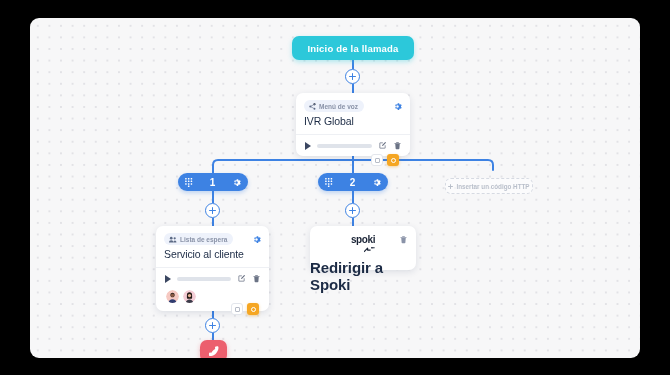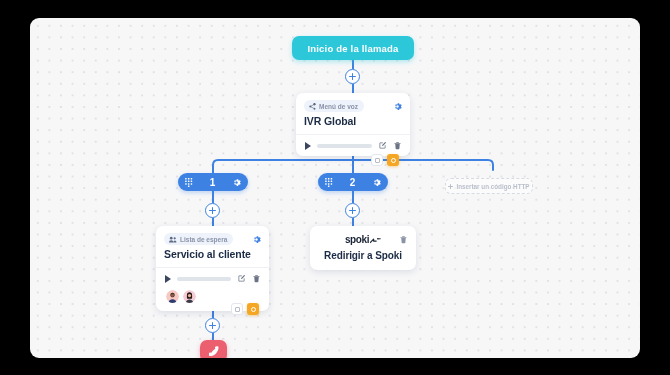--- a/index.html
+++ b/index.html
@@ -63,21 +63,21 @@
   .badge{
     display:inline-flex;align-items:center;gap:3px;
     background:#eef2fb;border-radius:9px;
     padding:2.5px 6px 2.5px 5px;
     font-size:6.5px;color:#8a93a8;font-weight:bold;white-space:nowrap;
   }
   .badge svg{display:block;}
   .gear{width:9px;height:9px;flex:none;}
   .card-title{
     padding:1px 8px 7px 8px;
-    font-size:10.5px;font-weight:bold;color:#1c2b45;letter-spacing:-.1px;
+    font-size:10.5px;font-weight:normal;color:#1c2b45;letter-spacing:-.1px;
   }
   .divider{height:1px;background:#eef0f4;margin:0;}
   .audio-row{
     display:flex;align-items:center;gap:6px;
     padding:6px 8px 6px 9px;
   }
   .play-tri{
     width:0;height:0;flex:none;
     border-left:6px solid #3b4761;
     border-top:4px solid transparent;
@@ -125,26 +125,26 @@
   .spoki-card{
     position:absolute;background:#fff;border-radius:7px;
     box-shadow:0 2px 7px rgba(25,40,80,.12);
     z-index:5;box-sizing:border-box;
     display:flex;flex-direction:column;align-items:center;
     padding-top:8px;
   }
   .spoki-logo-row{display:flex;align-items:center;justify-content:center;width:100%;position:relative;}
   .spoki-logo{
     font-size:10px;font-weight:bold;color:#1b2436;letter-spacing:-.4px;
-    display:flex;align-items:flex-end;gap:1px;
+    display:flex;align-items:flex-end;gap:1px;flex-direction:column;
   }
   .spoki-mark{display:inline-block;}
   .spoki-trash{position:absolute;right:8px;top:1px;}
   .spoki-title{
-    font-size:10px;font-weight:bold;color:#1c2b45;
+    font-size:15px;font-weight:bold;color:#1c2b45;
     margin-top:5px;letter-spacing:-.1px;
   }
   
   .hangup{
     position:absolute;width:27px;height:22px;border-radius:7px;
     background:#ec5f6e;
     display:flex;align-items:center;justify-content:center;
     box-shadow:0 2px 5px rgba(236,95,110,.4);
     z-index:5;
   }

